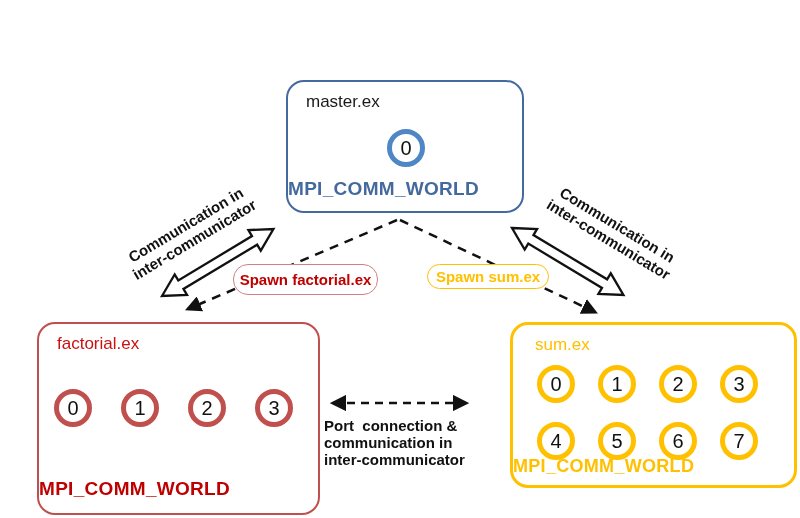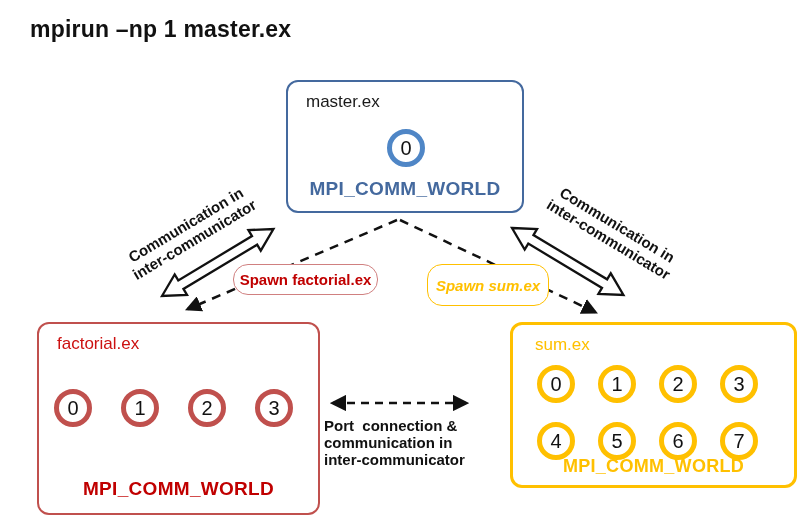--- a/index.html
+++ b/index.html
@@ -4,64 +4,63 @@
 <style>
   html,body{margin:0;padding:0;background:#fff;}
   #canvas{
     position:relative;width:800px;height:518px;background:#ffffff;
     font-family:"Liberation Sans","DejaVu Sans",sans-serif;overflow:hidden;
   }
   .abs{position:absolute;}
   
   #title{left:30px;top:16px;font-size:23px;font-weight:bold;color:#111;letter-spacing:.2px;}
   
-  .proc-box{box-sizing:border-box;border-radius:12px;background:#fff;z-index:2;}
+  .proc-box{box-sizing:border-box;border-radius:18px;background:#fff;z-index:2;}
   #master-box{left:286px;top:80px;width:238px;height:133px;border:2.5px solid #44699E;}
   #factorial-box{left:37px;top:322px;width:283px;height:193px;border:2.5px solid #C0504D;}
   #sum-box{left:483px;top:322px;width:287px;height:166px;border:3px solid #FFC000;margin-left:27px;}
   .proc-name{position:absolute;left:18px;top:10px;font-size:17px;}
   #master-box .proc-name{color:#1a1a1a;}
   #factorial-box .proc-name{color:#CC1111;}
   #sum-box .proc-name{left:22px;color:#FFC000;}
-  .comm-label{position:absolute;left:0;right:0;text-align:center;font-weight:bold;font-size:19px;letter-spacing:.3px;}
+  .comm-label{position:absolute;left:0;right:0;font-weight:bold;font-size:19px;letter-spacing:.3px;}
   #master-box .comm-label{bottom:11px;color:#44699E;}
   #factorial-box .comm-label{bottom:13px;color:#C00000;}
   #sum-box .comm-label{bottom:8px;color:#FFC000;font-size:18px;}
   
   .rank{box-sizing:border-box;width:38px;height:38px;border-radius:50%;display:flex;
         align-items:center;justify-content:center;font-size:20px;color:#111;background:#fff;}
   .rank.blue{border:5px solid #4F86C6;}
   .rank.red{border:5px solid #C0504D;}
   .rank.yellow{border:5px solid #FFC000;}
   .rank-row{position:absolute;display:flex;}
   #master-ranks{left:99px;top:47px;}
   #factorial-ranks{left:15px;top:65px;gap:29px;}
   #sum-ranks-1{left:24px;top:40px;gap:23px;}
   #sum-ranks-2{left:24px;top:97px;gap:23px;}
   
   .spawn-label{box-sizing:border-box;border-radius:15px;background:#fff;z-index:3;
     display:flex;align-items:center;justify-content:center;font-weight:bold;font-size:15px;}
   #spawn-factorial{left:233px;top:264px;width:145px;height:31px;border:1.5px solid #D08080;color:#C00000;}
-  #spawn-sum{left:427px;top:264px;width:122px;height:42px;border:1.5px solid #FFC000;color:#FFC000;font-style:italic;}
+  #spawn-sum{left:427px;top:264px;width:122px;height:25px;border:1.5px solid #FFC000;color:#FFC000;}
   
   .rot-label{width:178px;text-align:center;font-weight:bold;font-size:15px;line-height:17px;color:#111;z-index:2;}
   #comm-left{left:101px;top:215px;transform:rotate(-31deg);}
   #comm-right{left:524px;top:215px;transform:rotate(31deg);}
   
   #port-label{left:324px;top:417px;font-weight:bold;font-size:15px;line-height:17px;color:#111;z-index:2;}
   #port-label div{white-space:pre;}
   
   #arrow-layer{position:absolute;left:0;top:0;z-index:1;pointer-events:none;}
 </style>
 </head>
 <body>
 
 <div id="canvas">
 
-  <div id="title" class="abs">mpirun –np 1 master.ex</div>
 
   <svg id="arrow-layer" width="800" height="518" viewBox="0 0 800 518">
     <defs>
       <marker id="arrhead" viewBox="0 0 10 10" refX="8" refY="5" markerWidth="6.5" markerHeight="6.5" orient="auto-start-reverse">
         <path d="M0,0 L10,5 L0,10 z" fill="#111"></path>
       </marker>
     </defs>
 
     <line x1="397" y1="220" x2="188" y2="309" stroke="#111" stroke-width="2.5" stroke-dasharray="9 7" marker-end="url(#arrhead)"></line>
     <line x1="400" y1="220" x2="595" y2="312" stroke="#111" stroke-width="2.5" stroke-dasharray="9 7" marker-end="url(#arrhead)"></line>

